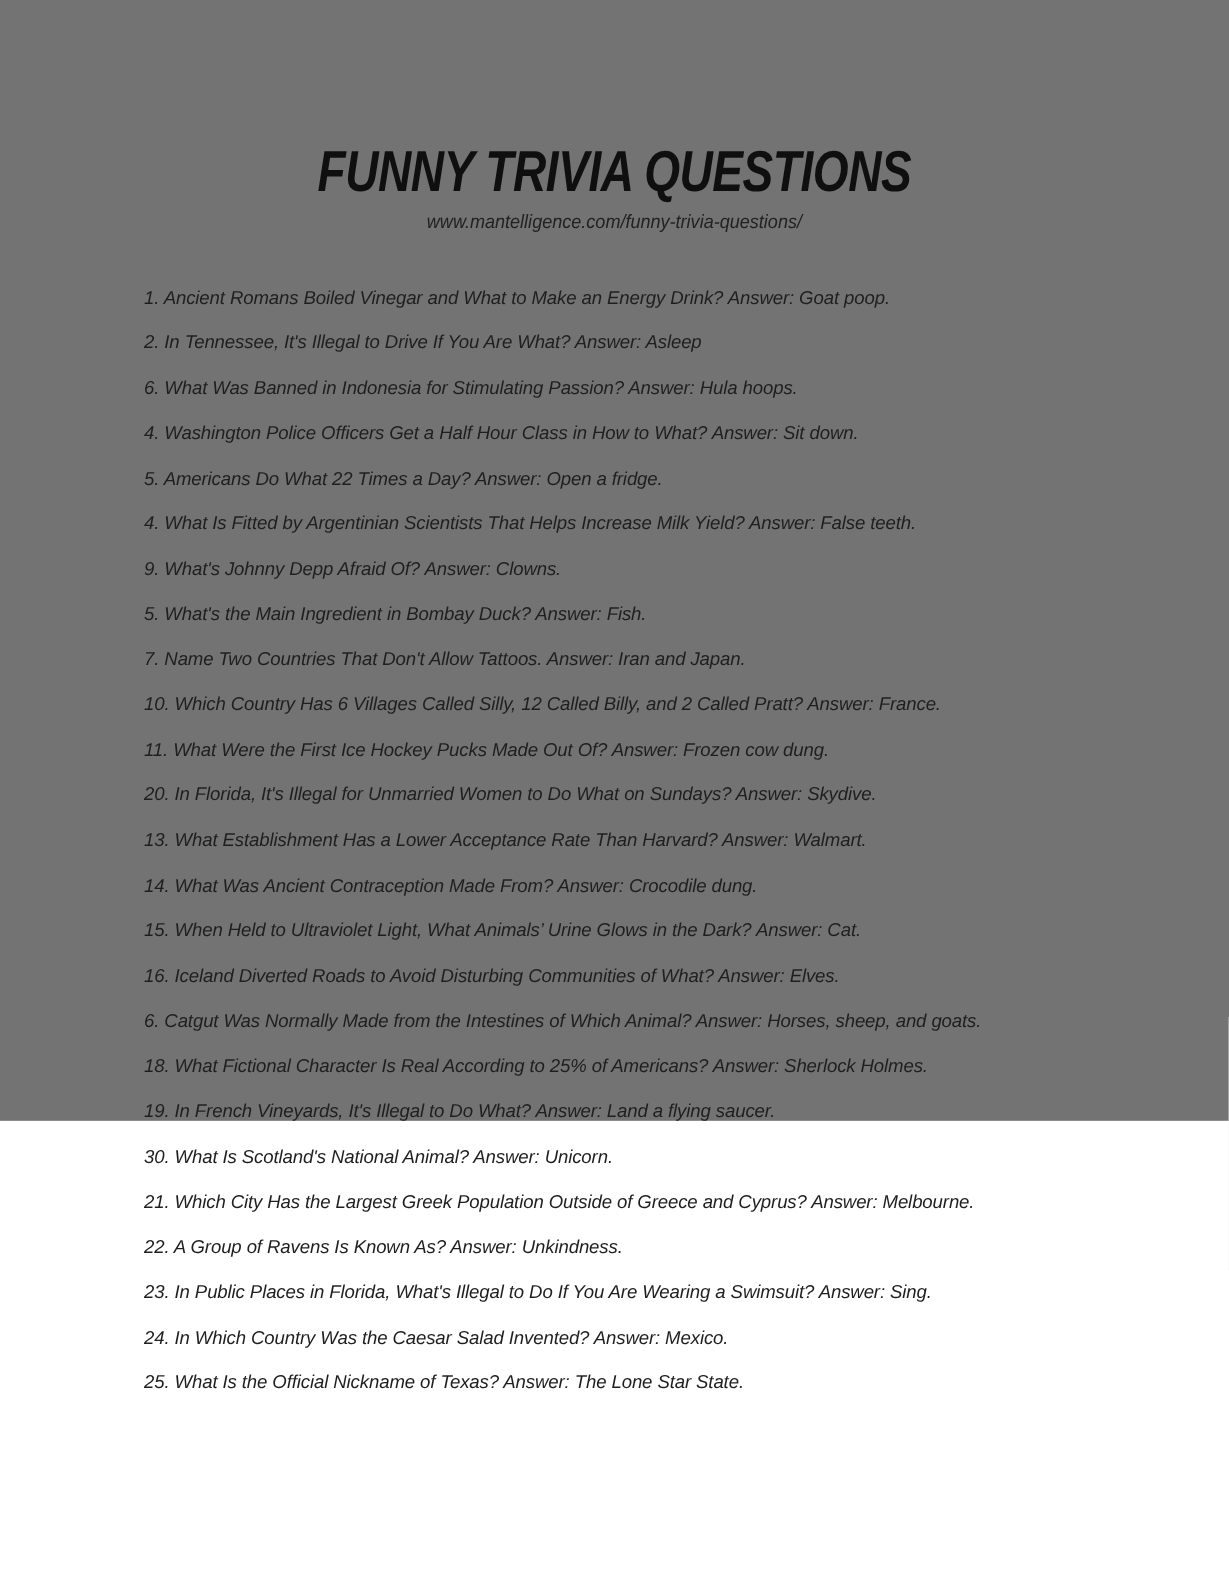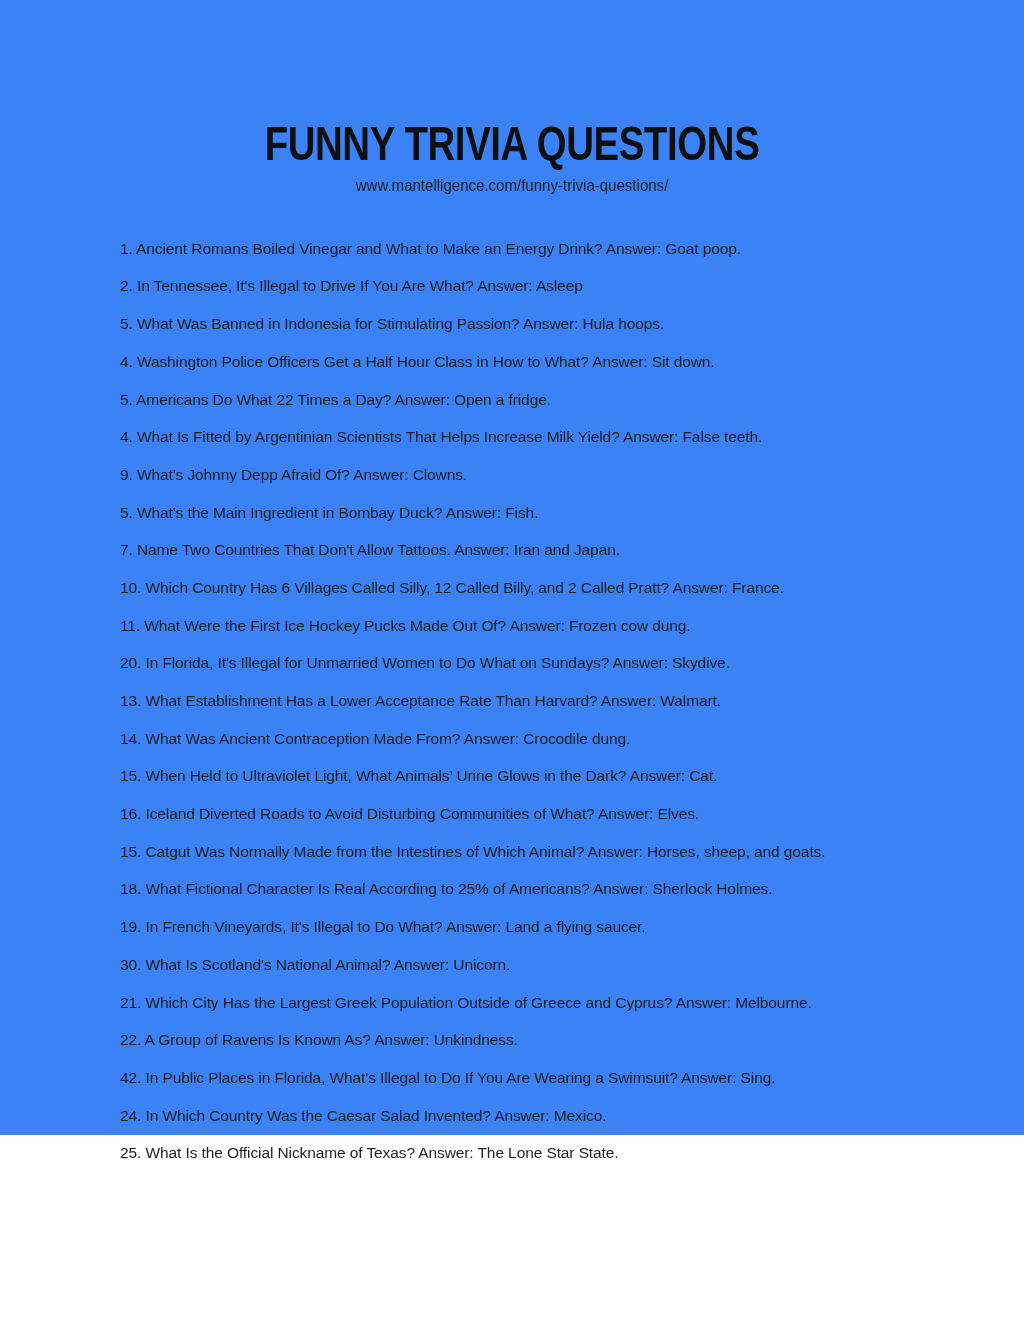--- a/index.html
+++ b/index.html
@@ -9,23 +9,24 @@
   }
   body {
     width: 1024px;
     height: 1325px;
     font-family: "Liberation Sans", sans-serif;
     color: #1c1c1c;
     overflow: hidden;
   }
   .page {
     width: 1024px;
-    height: 1135px;
+    height: 934px;
     box-sizing: border-box;
-    background: #3b82f6;
+    background: #737373;
+    font-style: italic;
   }
   header {
     padding-top: 118px;
     text-align: center;
   }
   .title {
     margin: 0;
     font-size: 48px;
     font-weight: bold;
     color: #0f0f0f;
@@ -63,37 +64,37 @@
 <body>
 
 <div class="page">
   <header>
     <h1 class="title">FUNNY TRIVIA QUESTIONS</h1>
     <div class="url">www.mantelligence.com/funny-trivia-questions/</div>
   </header>
   <ol class="trivia-list" id="trivia-list">
       <li>1. Ancient Romans Boiled Vinegar and What to Make an Energy Drink? Answer: Goat poop.</li>
       <li>2. In Tennessee, It's Illegal to Drive If You Are What? Answer: Asleep</li>
-      <li>5. What Was Banned in Indonesia for Stimulating Passion? Answer: Hula hoops.</li>
+      <li>6. What Was Banned in Indonesia for Stimulating Passion? Answer: Hula hoops.</li>
       <li>4. Washington Police Officers Get a Half Hour Class in How to What? Answer: Sit down.</li>
       <li>5. Americans Do What 22 Times a Day? Answer: Open a fridge.</li>
       <li>4. What Is Fitted by Argentinian Scientists That Helps Increase Milk Yield? Answer: False teeth.</li>
       <li>9. What's Johnny Depp Afraid Of? Answer: Clowns.</li>
       <li>5. What's the Main Ingredient in Bombay Duck? Answer: Fish.</li>
       <li>7. Name Two Countries That Don't Allow Tattoos. Answer: Iran and Japan.</li>
       <li>10. Which Country Has 6 Villages Called Silly, 12 Called Billy, and 2 Called Pratt? Answer: France.</li>
       <li>11. What Were the First Ice Hockey Pucks Made Out Of? Answer: Frozen cow dung.</li>
       <li>20. In Florida, It's Illegal for Unmarried Women to Do What on Sundays? Answer: Skydive.</li>
       <li>13. What Establishment Has a Lower Acceptance Rate Than Harvard? Answer: Walmart.</li>
       <li>14. What Was Ancient Contraception Made From? Answer: Crocodile dung.</li>
       <li>15. When Held to Ultraviolet Light, What Animals’ Urine Glows in the Dark? Answer: Cat.</li>
       <li>16. Iceland Diverted Roads to Avoid Disturbing Communities of What? Answer: Elves.</li>
-      <li>15. Catgut Was Normally Made from the Intestines of Which Animal? Answer: Horses, sheep, and goats.</li>
+      <li>6. Catgut Was Normally Made from the Intestines of Which Animal? Answer: Horses, sheep, and goats.</li>
       <li>18. What Fictional Character Is Real According to 25% of Americans? Answer: Sherlock Holmes.</li>
       <li>19. In French Vineyards, It's Illegal to Do What? Answer: Land a flying saucer.</li>
       <li>30. What Is Scotland's National Animal? Answer: Unicorn.</li>
       <li>21. Which City Has the Largest Greek Population Outside of Greece and Cyprus? Answer: Melbourne.</li>
       <li>22. A Group of Ravens Is Known As? Answer: Unkindness.</li>
-      <li>42. In Public Places in Florida, What's Illegal to Do If You Are Wearing a Swimsuit? Answer: Sing.</li>
+      <li>23. In Public Places in Florida, What's Illegal to Do If You Are Wearing a Swimsuit? Answer: Sing.</li>
       <li>24. In Which Country Was the Caesar Salad Invented? Answer: Mexico.</li>
       <li>25. What Is the Official Nickname of Texas? Answer: The Lone Star State.</li>
     </ol>
 </div>
 
 </body></html>

